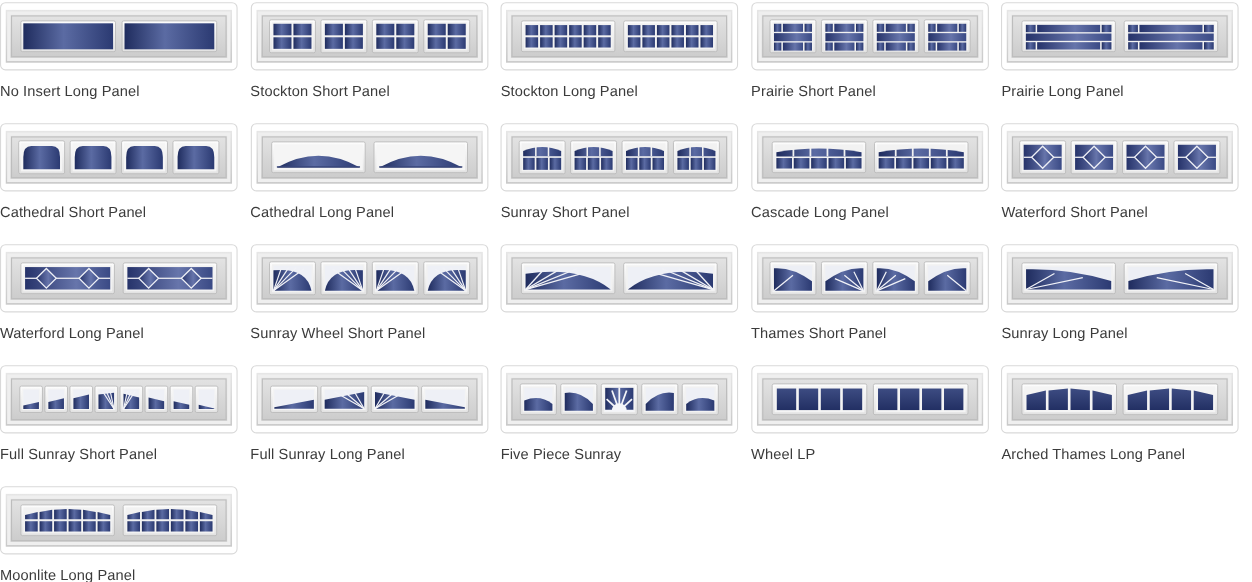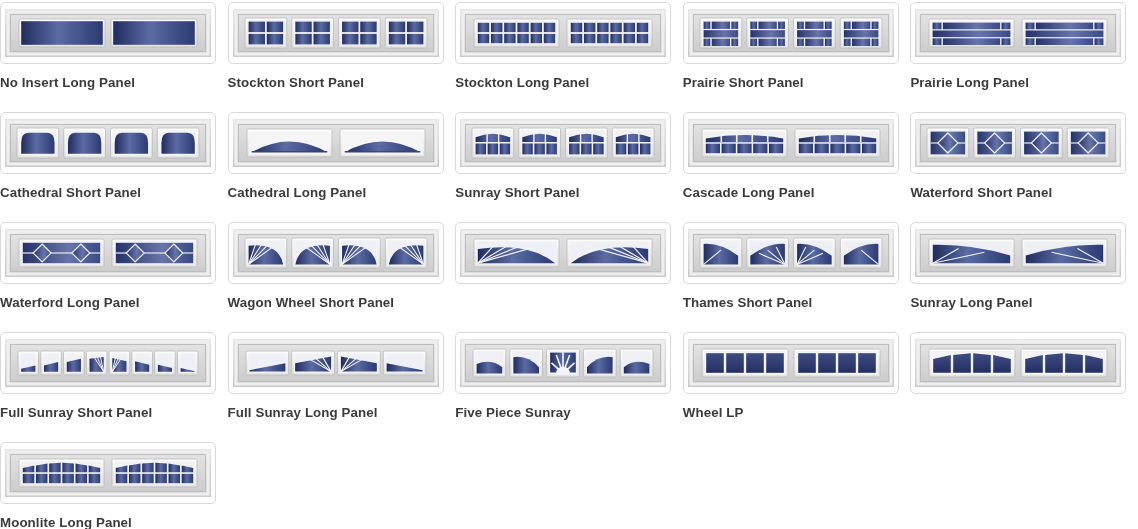--- a/index.html
+++ b/index.html
@@ -7,21 +7,20 @@
     padding: 0;
     background: #ffffff;
     font-family: "Liberation Sans", sans-serif;
   }
   #app {
     width: 1138px;
     height: 529px;
     position: relative;
     overflow: hidden;
     background: #ffffff;
-    font-weight: bold;
   }
   #grid {
     display: flex;
     flex-wrap: wrap;
     align-content: flex-start;
   }
   .card-cell {
     width: 227.6px;
     height: 110px;
     box-sizing: border-box;
@@ -792,21 +791,21 @@
               <rect x="154.45" y="13.2" width="37.35" height="25.6" fill="#f2f2f2"></rect>
               <rect x="155.85" y="14.6" width="34.550000000000004" height="22.8" fill="#eef0f6"></rect>
               <path d="M190.4,37.4 L155.85,37.4 Q159.99599999999998,15.74 190.4,18.704 Z" fill="url(#g1)"></path>
               <line x1="190.4" y1="37.4" x2="183.49" y2="17.45" stroke="#f1f2f7" stroke-width="1.1"></line>
               <line x1="190.4" y1="37.4" x2="176.57999999999998" y2="16.31" stroke="#f1f2f7" stroke-width="1.1"></line>
               <line x1="190.4" y1="37.4" x2="169.67" y2="16.31" stroke="#f1f2f7" stroke-width="1.1"></line>
               <line x1="190.4" y1="37.4" x2="162.76" y2="17.45" stroke="#f1f2f7" stroke-width="1.1"></line>
             </g>
           </svg>
         </div>
-        <div class="caption">Wagon Wheel Short Panel</div>
+        <div class="caption">Sunray Wheel Short Panel</div>
       </div>
       <div class="card-cell">
         <div class="thumb">
           <svg width="206" height="52" viewBox="0 0 206 52" xmlns="http://www.w3.org/2000/svg">
             <defs>
               <linearGradient id="g1" x1="0" y1="0" x2="1" y2="0">
                 <stop offset="0%" stop-color="#1f2c5e"></stop>
                 <stop offset="45%" stop-color="#5b6ba3"></stop>
                 <stop offset="100%" stop-color="#2b3a72"></stop>
               </linearGradient>
@@ -1293,20 +1292,21 @@
             <rect x="106" y="12" width="86" height="28" rx="1.5" fill="url(#gframe)" stroke="#b9b9b9" stroke-width="0.8"></rect>
             <g>
               <rect x="108.2" y="14.2" width="81.6" height="23.6" fill="#f4f4f4"></rect>
               <path d="M110.2,22.08 L127.8,17.9222121266231 L127.8,35.8 L110.2,35.8 Z" fill="url(#g3)"></path>
               <path d="M130.2,17.9222121266231 L147.79999999999998,16.2 L147.79999999999998,35.8 L130.2,35.8 Z" fill="url(#g3)"></path>
               <path d="M150.2,16.2 L167.79999999999998,17.9222121266231 L167.79999999999998,35.8 L150.2,35.8 Z" fill="url(#g3)"></path>
               <path d="M170.2,17.9222121266231 L187.79999999999998,22.08 L187.79999999999998,35.8 L170.2,35.8 Z" fill="url(#g3)"></path>
             </g>
           </svg>
         </div>
+        <div class="caption">Arched Thames Long Panel</div>
       </div>
       <div class="card-cell">
         <div class="thumb">
           <svg width="206" height="52" viewBox="0 0 206 52" xmlns="http://www.w3.org/2000/svg">
             <defs>
               <linearGradient id="g1" x1="0" y1="0" x2="1" y2="0">
                 <stop offset="0%" stop-color="#1f2c5e"></stop>
                 <stop offset="45%" stop-color="#5b6ba3"></stop>
                 <stop offset="100%" stop-color="#2b3a72"></stop>
               </linearGradient>

